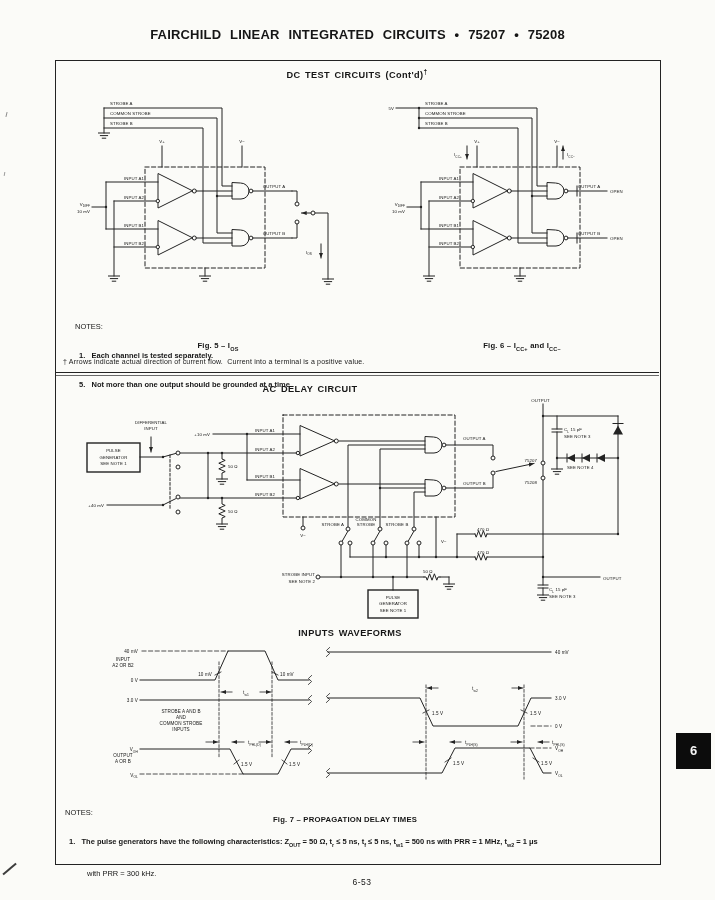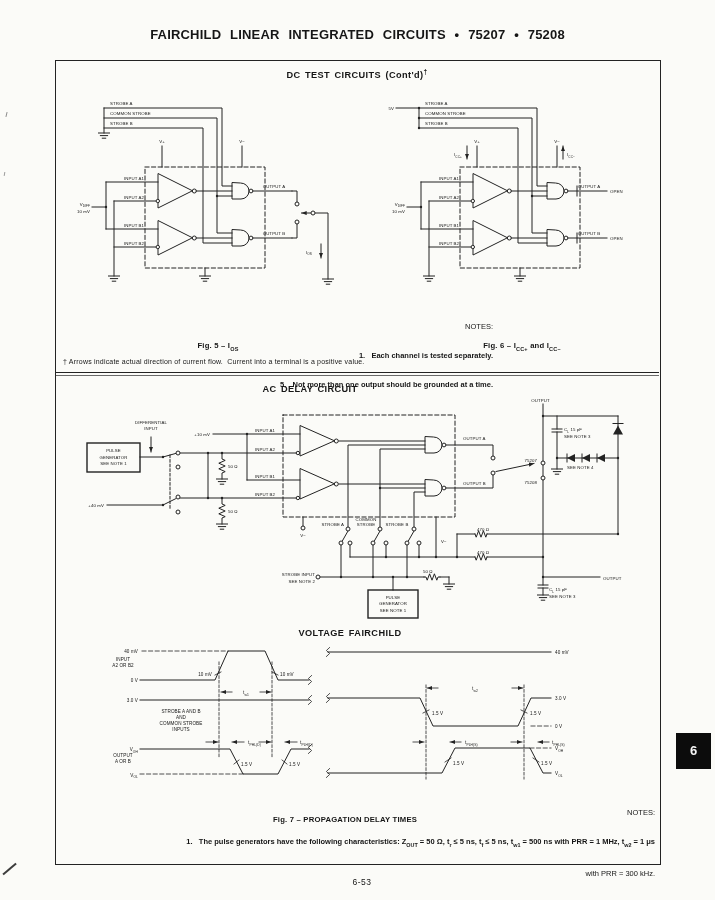--- a/index.html
+++ b/index.html
@@ -4,21 +4,21 @@
 <style>
   html,body{margin:0;padding:0;background:#e8e8e8;}
   .page{position:relative;width:715px;height:900px;background:#fbfbf8;color:#161616;
         font-family:"Liberation Sans",sans-serif;overflow:hidden;margin:0 auto;}
   .abs{position:absolute;}
   .title{left:0;top:27px;width:715px;text-align:center;font-size:13px;font-weight:bold;
          word-spacing:5px;letter-spacing:.2px;}
   .outer{left:55px;top:60px;width:604px;height:803px;border:1.5px solid #232323;}
   .h1{font-weight:bold;font-size:9.2px;letter-spacing:.4px;word-spacing:1.5px;text-align:center;}
   .cap{font-weight:bold;font-size:7.7px;text-align:center;letter-spacing:.2px;}
-  .notes{font-size:7.5px;line-height:9.6px;white-space:pre-wrap;text-align:right;}
+  .notes{font-size:7.5px;line-height:9.6px;white-space:pre-wrap;}
   .notes .cont{padding-left:24px;}
   .notes .item{padding-left:6px;font-weight:bold;}
   .notes .ttl{padding-left:2px;}
   .dagger{font-size:7px;letter-spacing:.2px;}
   .divider{left:56px;top:372px;width:603px;height:2.4px;border-top:1.3px solid #232323;border-bottom:.8px solid #6a6a6a;}
   .pageno{left:332px;top:877px;width:60px;text-align:center;font-size:8.5px;letter-spacing:.5px;}
   .tab{left:676px;top:733px;width:35px;height:36px;background:#0c0c0c;color:#f5f5f5;
        font-size:13px;font-weight:bold;text-align:center;line-height:36px;}
   .pen{left:1px;top:868px;width:17px;height:1.8px;background:#3c3c3c;transform:rotate(-40deg);}
   .speck1{left:6px;top:112px;width:1.4px;height:5px;background:#8a8a8a;transform:rotate(14deg);}
@@ -281,21 +281,21 @@
     <text class="t1" x="543" y="184.5">OUTPUT</text>
     <text class="t1" x="504" y="36"><tspan dy="0">C</tspan><tspan dy="1.6" font-size="72%">L</tspan><tspan dy="-1.6"> 15 pF</tspan></text>
     <text class="t1" x="504" y="43">SEE NOTE 3</text>
     <text class="t1" x="507" y="73.5">SEE NOTE 4</text>
     <text class="t1" x="417" y="135.5">470 Ω</text>
     <text class="t1" x="417" y="158.5">470 Ω</text>
     <text class="t1" x="489" y="196"><tspan dy="0">C</tspan><tspan dy="1.6" font-size="72%">L</tspan><tspan dy="-1.6"> 15 pF</tspan></text>
     <text class="t1" x="489" y="203">SEE NOTE 3</text>
   </svg>
 
-  <div class="abs h1" style="left:250px;top:628px;width:200px;">VOLTAGE FAIRCHILD</div>
+  <div class="abs h1" style="left:250px;top:628px;width:200px;">INPUTS WAVEFORMS</div>
 
   <svg class="abs" style="left:60px;top:645px;" width="600" height="145" viewBox="0 0 600 145">
     <g>
       <path class="w dsh wt" d="M82,6 H168 M80,129 H183"></path>
       <path class="w" d="M80,35 H155 L168,6 H205 L218,35 H249"></path>
       <path class="w" d="M80,55 H249"></path>
       <path class="w" d="M80,104 H170 L183,129 H218 L231,104 H249"></path>
       <use href="#brk" x="250" y="35"></use>
         <use href="#brk" x="250" y="55"></use>
         <use href="#brk" x="250" y="104"></use>

